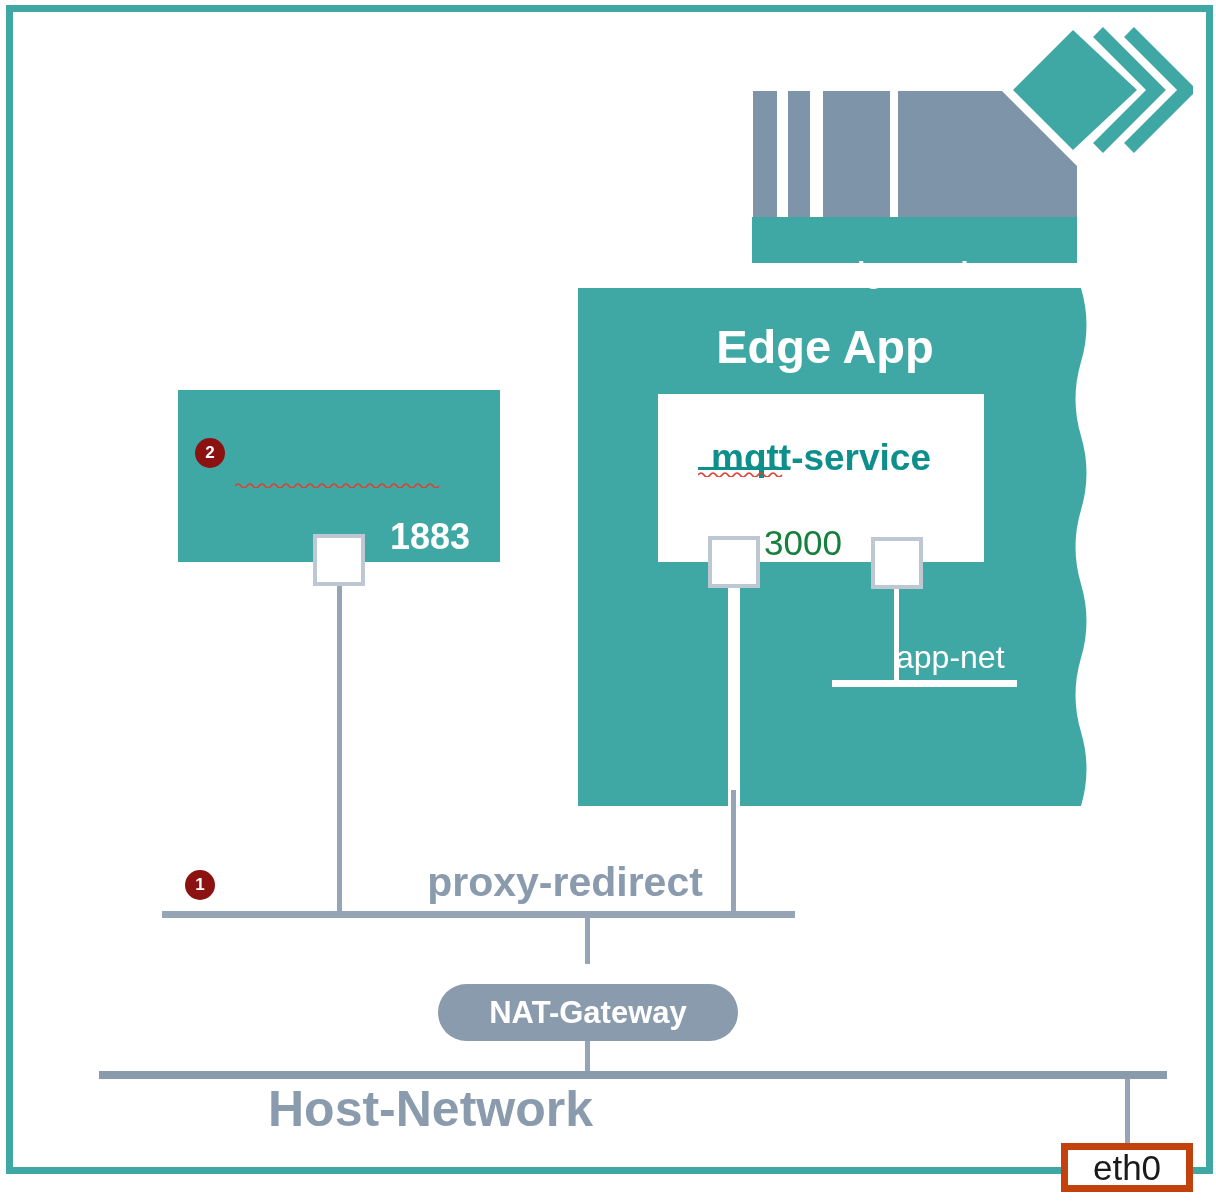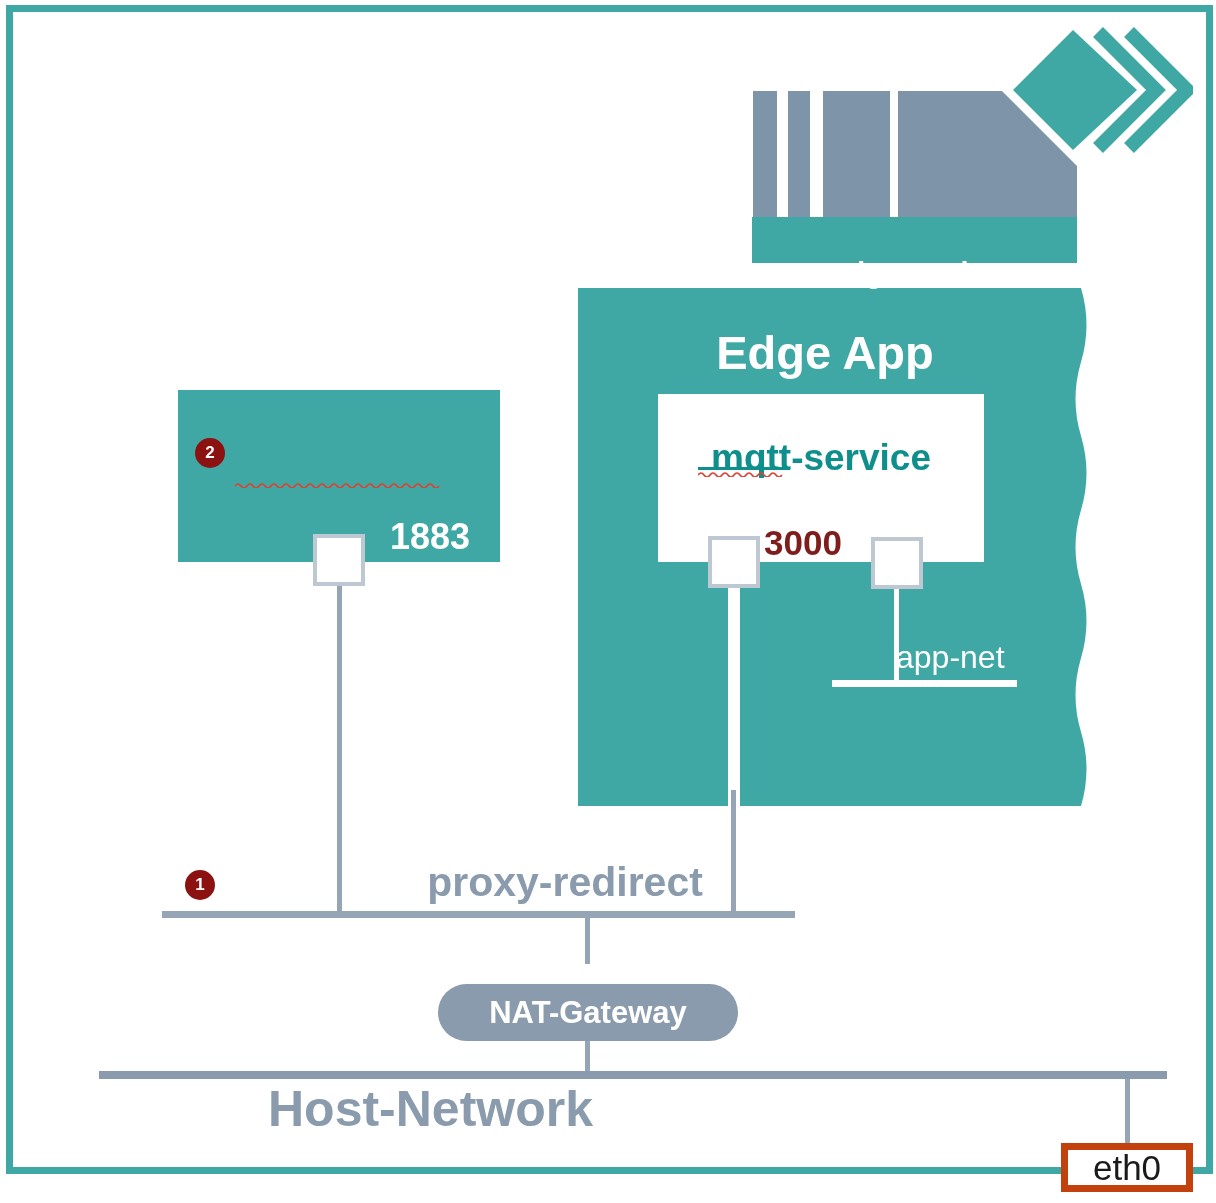--- a/index.html
+++ b/index.html
@@ -28,27 +28,27 @@
   .databus-port{right:30px;top:128px;color:#fff;font-size:36px;font-weight:bold;line-height:38px;}
 
   .port-square{box-sizing:border-box;width:52px;height:52px;background:#fff;
     border:4px solid #BDC8D2;z-index:4;}
 
   
   .edgeapp{left:578px;top:288px;width:514px;height:518px;z-index:1;}
   .edgeapp-fill{left:0;top:0;width:482px;height:518px;background:#3FA8A5;}
   .edgeapp-wave{left:482px;top:0;}
   .edgeapp-title{left:0;top:34px;width:494px;text-align:center;color:#fff;
-    font-size:47px;font-weight:bold;line-height:50px;z-index:2;margin-top:6px;}
+    font-size:47px;font-weight:bold;line-height:50px;z-index:2;}
   .servicebox{left:80px;top:106px;width:326px;height:168px;background:#fff;z-index:2;}
   .service-name{left:0;top:44px;width:326px;text-align:center;color:#0E8F8C;
     font-size:37px;font-weight:bold;line-height:40px;}
   .service-underline{left:40px;top:73px;width:92px;height:3px;background:#0E8F8C;}
   .service-wavy{left:40px;top:77px;}
-  .service-port{left:106px;top:130px;color:#7f1d1d;font-size:35px;font-weight:bold;line-height:38px;}
+  .service-port{left:106px;top:130px;color:#15803d;font-size:35px;font-weight:normal;line-height:38px;}
   .sq-left{left:130px;top:248px;}
   .sq-right{left:293px;top:249px;}
   .wline-left{left:150px;top:298px;width:12px;height:220px;background:#fff;z-index:3;}
   .wline-right{left:316px;top:301px;width:5px;height:91px;background:#fff;z-index:3;}
   .appnet-bus{left:254px;top:392px;width:185px;height:7px;background:#fff;z-index:3;}
   .appnet-label{left:318px;top:352px;color:#fff;font-size:32px;line-height:34px;z-index:3;}
 
   
   .gline{background:#95A5B5;}
   .databus-drop{left:337px;top:586px;width:5px;height:332px;z-index:1;}

